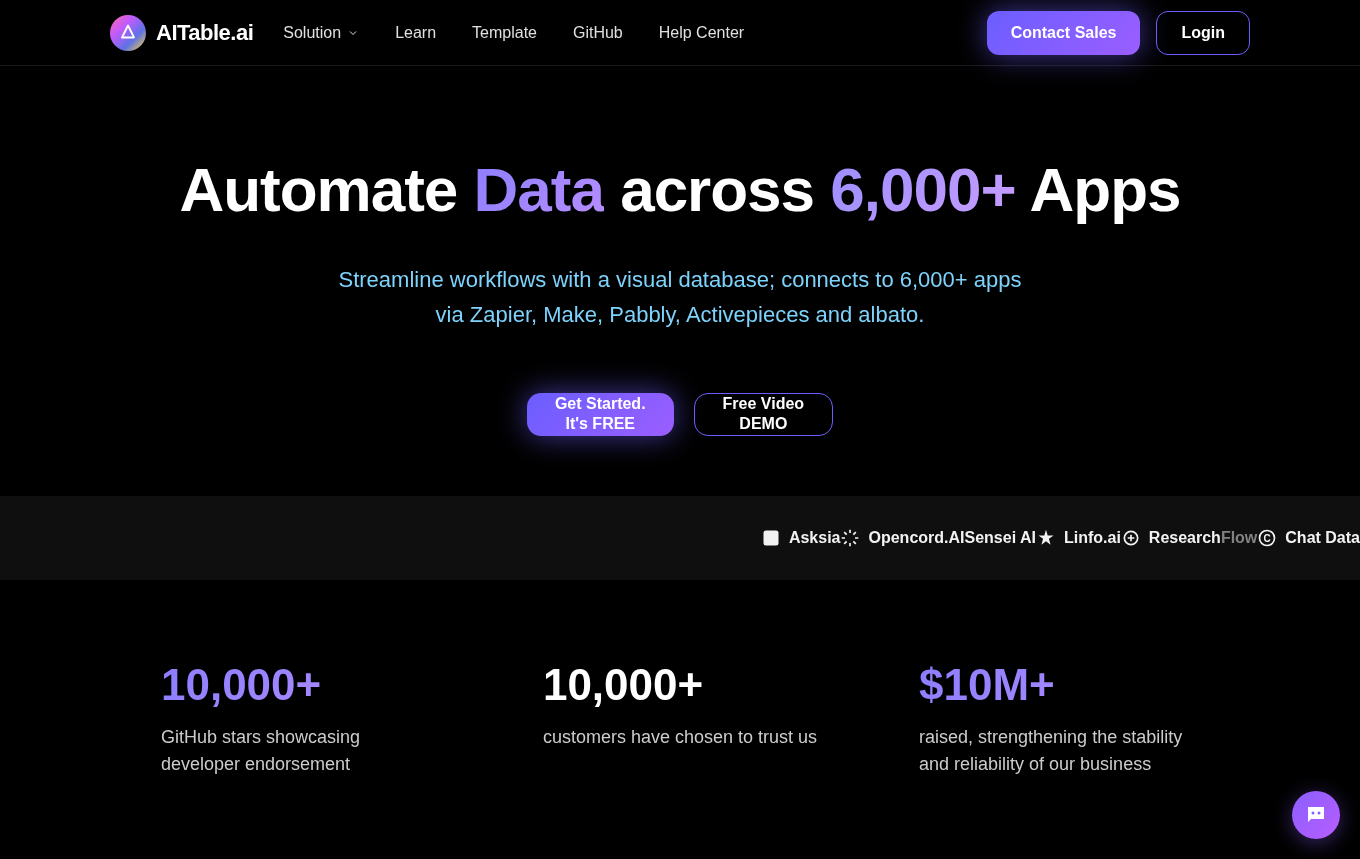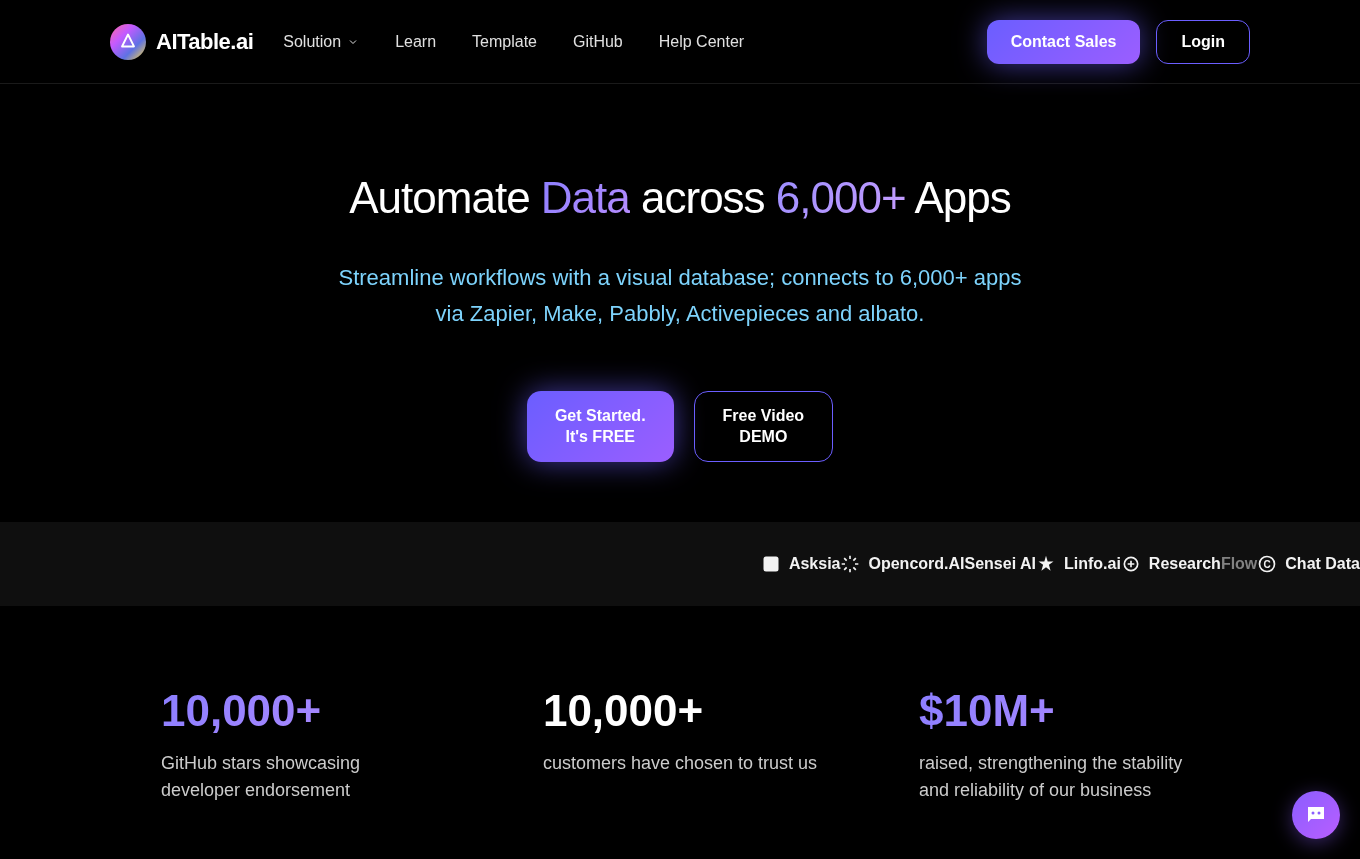--- a/index.html
+++ b/index.html
@@ -1,35 +1,35 @@
 <!DOCTYPE html>
 <html><head>
 <meta charset="utf-8">
 <style>
 *{margin:0;padding:0;box-sizing:border-box}
 body{background:#000;color:#fff;font-family:-apple-system,BlinkMacSystemFont,'Segoe UI',sans-serif;width:1360px;height:859px;overflow:hidden;position:relative}
-.nav{height:84px;display:flex;align-items:center;padding:0 110px;border-bottom:1px solid #1a1a1a}
+.nav{height:66px;display:flex;align-items:center;padding:0 110px;border-bottom:1px solid #1a1a1a}
 .logo{display:flex;align-items:center;gap:10px;margin-right:30px}
 .logo-icon{width:36px;height:36px;border-radius:50%;background:linear-gradient(135deg,#ff6b9d,#c55aff,#5e72e4,#ffd93d);display:flex;align-items:center;justify-content:center}
 .logo-icon svg{width:18px;height:18px}
 .logo-text{font-size:22px;font-weight:600;letter-spacing:-0.5px}
 .nav-links{display:flex;gap:36px;flex:1}
 .nav-link{color:#e0e0e0;font-size:16px;cursor:pointer;display:flex;align-items:center;gap:6px}
 .chevron{width:12px;height:12px}
 .nav-actions{display:flex;gap:16px}
 .btn{padding:12px 24px;border-radius:12px;font-size:16px;font-weight:600;cursor:pointer;border:none}
 .btn-primary{background:linear-gradient(135deg,#6b5eff,#9b5eff);color:#fff;box-shadow:0 0 30px rgba(107,94,255,0.6)}
 .btn-outline{background:transparent;color:#fff;border:1.5px solid #6b5eff}
 .hero{text-align:center;padding:90px 0 60px}
-.hero-title{font-size:44px;font-weight:400;letter-spacing:-1px;line-height:1.1}
+.hero-title{font-size:62px;font-weight:700;letter-spacing:-1px;line-height:1.1}
 .hero-title .hl1{background:linear-gradient(135deg,#8b7eff,#b88eff);-webkit-background-clip:text;background-clip:text;color:transparent}
 .hero-title .hl2{background:linear-gradient(135deg,#9b8eff,#c89eff);-webkit-background-clip:text;background-clip:text;color:transparent}
 .hero-sub{color:#7dd3fc;font-size:22px;margin-top:38px;line-height:1.6;max-width:700px;margin-left:auto;margin-right:auto}
 .hero-cta{display:flex;justify-content:center;gap:20px;margin-top:60px}
-.btn-lg{padding:14px 28px;font-size:16px;border-radius:14px;line-height:1.3;text-align:center}
+.btn-lg{padding:0 28px;font-size:16px;border-radius:14px;line-height:1.3;text-align:center}
 .logos-bar{background:#0f0f0f;padding:32px 0;display:flex;justify-content:flex-end;align-items:center}
 .partner-logo{color:#fff;font-size:16px;font-weight:600;display:flex;align-items:center;gap:8px;opacity:0.95}
 .partner-logo svg{width:20px;height:20px;fill:#fff}
 .stats{display:flex;justify-content:space-around;padding:80px 110px 40px;text-align:left}
 .stat{max-width:280px}
 .stat-val{font-size:44px;font-weight:800;background:linear-gradient(135deg,#8b7eff,#b88eff);-webkit-background-clip:text;background-clip:text;color:transparent;margin-bottom:14px}
 .stat-val.plain{color:#fff;background:none;-webkit-background-clip:unset}
 .stat-desc{color:#ccc;font-size:18px;line-height:1.5}
 .chat-widget{position:fixed;bottom:20px;right:20px;width:48px;height:48px;border-radius:50%;background:linear-gradient(135deg,#8b5eff,#b85eff);display:flex;align-items:center;justify-content:center;cursor:pointer;box-shadow:0 4px 20px rgba(139,94,255,0.4)}
 .chat-widget svg{width:24px;height:24px;fill:#fff}

